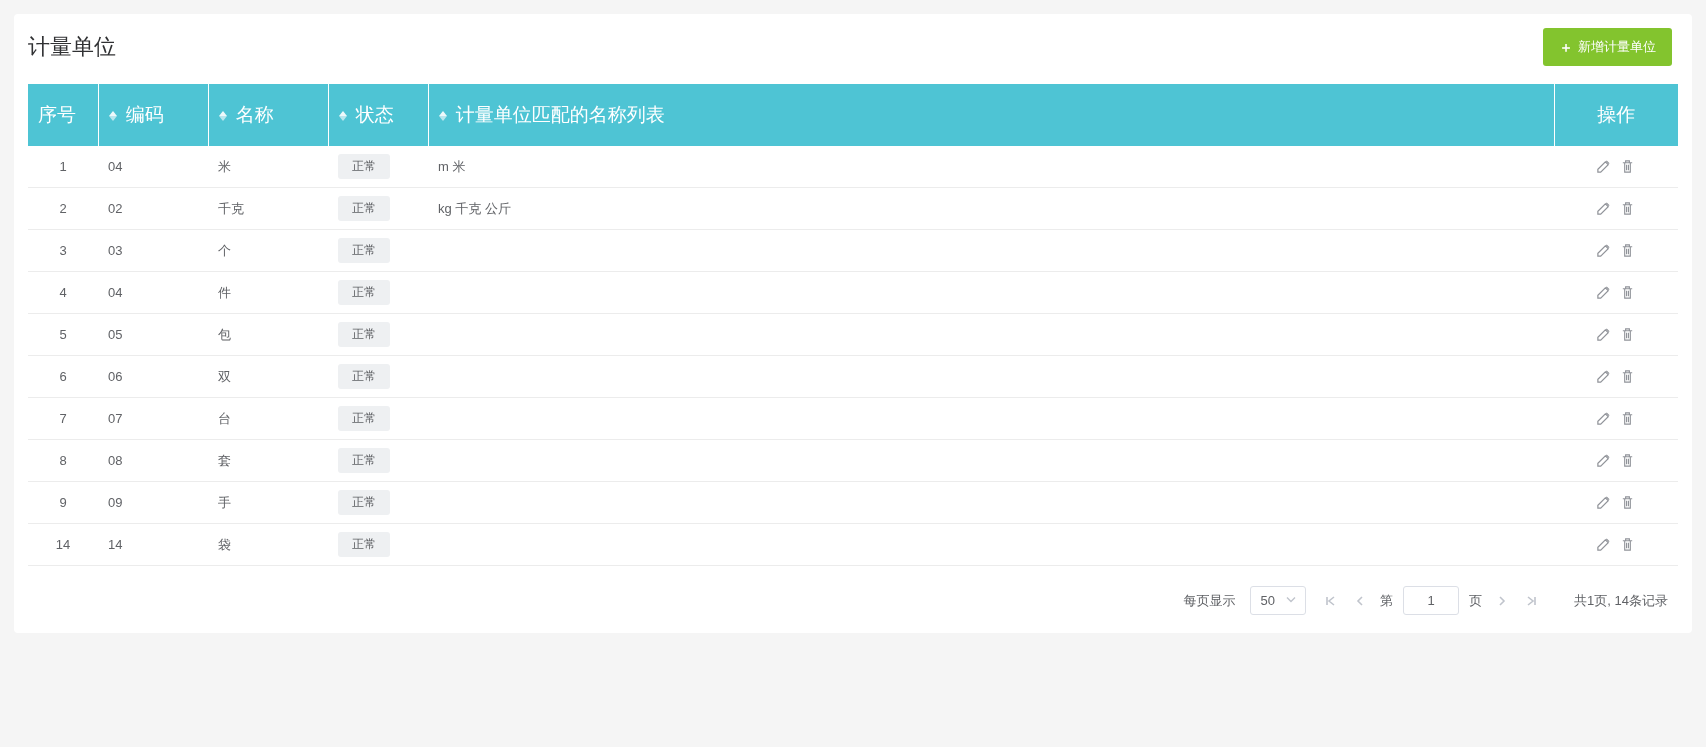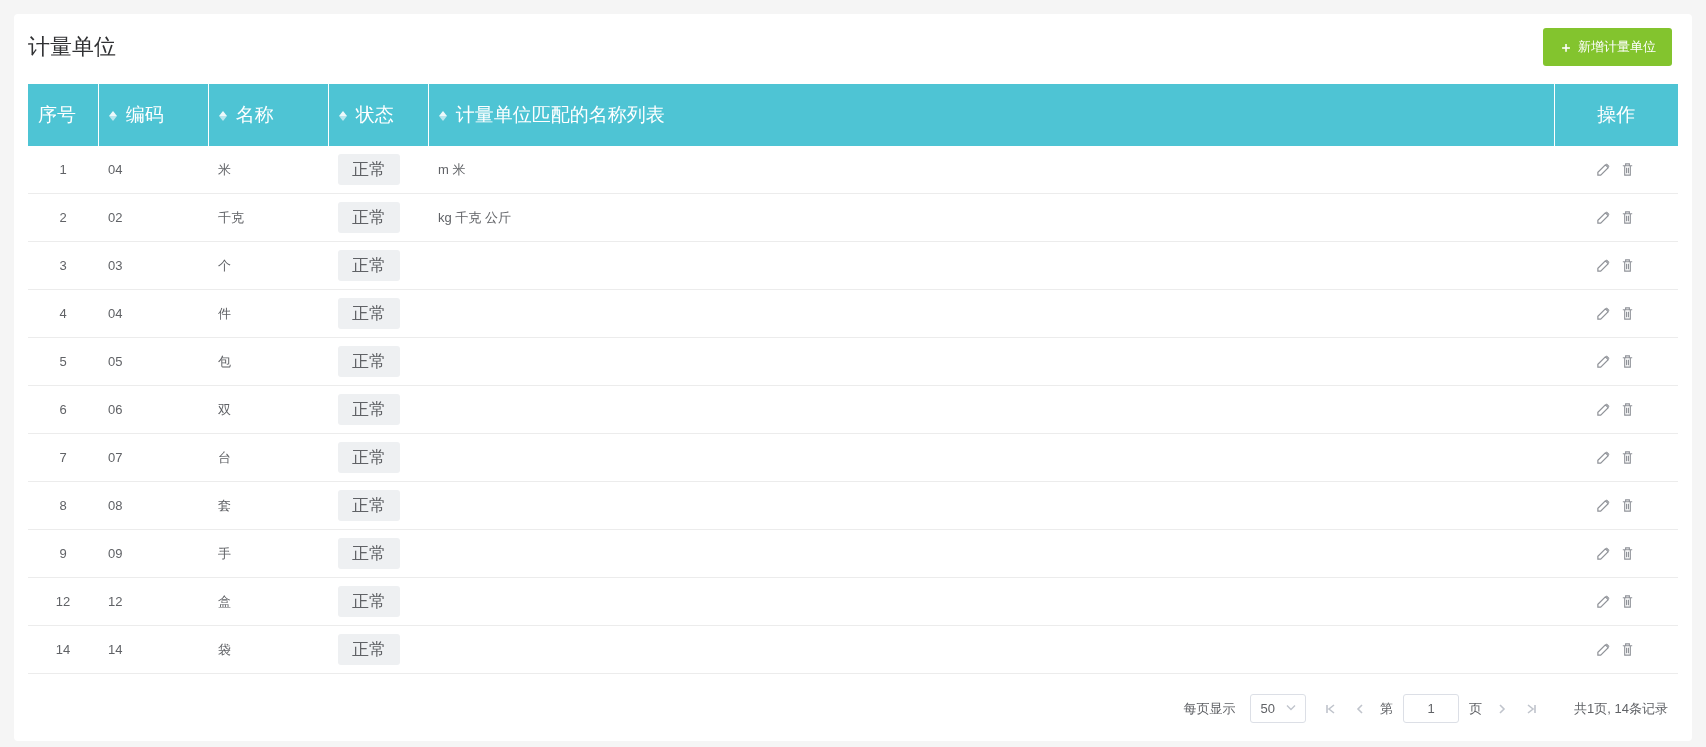--- a/index.html
+++ b/index.html
@@ -78,21 +78,21 @@
       font-size: 13px;
       color: #606266;
     }
     .table tbody td.col-idx { text-align: center; }
     .status-badge {
       display: inline-block;
       background: #eef0f2;
       color: #606266;
       border-radius: 3px;
       padding: 4px 14px;
-      font-size: 17px;
+      font-size: 12px;
     }
     .op-cell { text-align: center; }
     .op-icon {
       display: inline-flex;
       width: 16px; height: 16px;
       color: #909399;
       cursor: pointer;
       margin: 0 4px;
       vertical-align: middle;
     }
@@ -338,36 +338,20 @@
             </span><span class="op-icon">
               <svg width="15" height="15" viewBox="0 0 16 16">
                 <path d="M3 4 L13 4 M6 4 L6 2 L10 2 L10 4 M5 4 L5 14 L11 14 L11 4 M7 6 L7 12 M9 6 L9 12" fill="none" stroke="currentColor" stroke-width="1.2"></path>
               </svg>
             </span></td>
         </tr>
         <tr>
           <td class="col-idx">9</td>
           <td class="col-code">09</td>
           <td class="col-name">手</td>
-          <td class="col-status"><span class="status-badge">正常</span></td>
-          <td class="col-match"></td>
-          <td class="col-op op-cell"><span class="op-icon">
-              <svg width="15" height="15" viewBox="0 0 16 16">
-                <path d="M2 11 L2 14 L5 14 L13 6 L10 3 Z M11 2 L14 5" fill="none" stroke="currentColor" stroke-width="1.3"></path>
-              </svg>
-            </span><span class="op-icon">
-              <svg width="15" height="15" viewBox="0 0 16 16">
-                <path d="M3 4 L13 4 M6 4 L6 2 L10 2 L10 4 M5 4 L5 14 L11 14 L11 4 M7 6 L7 12 M9 6 L9 12" fill="none" stroke="currentColor" stroke-width="1.2"></path>
-              </svg>
-            </span></td>
-        </tr>
-        <tr>
-          <td class="col-idx">12</td>
-          <td class="col-code">12</td>
-          <td class="col-name">盒</td>
           <td class="col-status"><span class="status-badge">正常</span></td>
           <td class="col-match"></td>
           <td class="col-op op-cell"><span class="op-icon">
               <svg width="15" height="15" viewBox="0 0 16 16">
                 <path d="M2 11 L2 14 L5 14 L13 6 L10 3 Z M11 2 L14 5" fill="none" stroke="currentColor" stroke-width="1.3"></path>
               </svg>
             </span><span class="op-icon">
               <svg width="15" height="15" viewBox="0 0 16 16">
                 <path d="M3 4 L13 4 M6 4 L6 2 L10 2 L10 4 M5 4 L5 14 L11 14 L11 4 M7 6 L7 12 M9 6 L9 12" fill="none" stroke="currentColor" stroke-width="1.2"></path>
               </svg>

